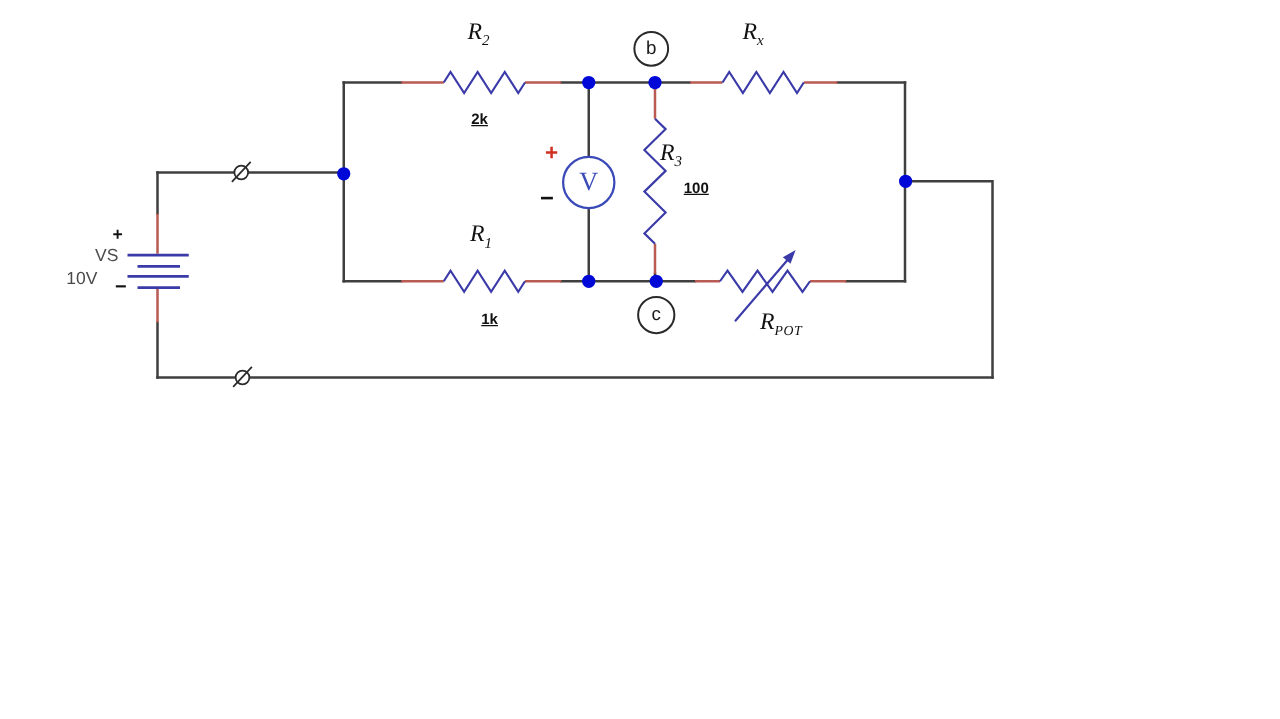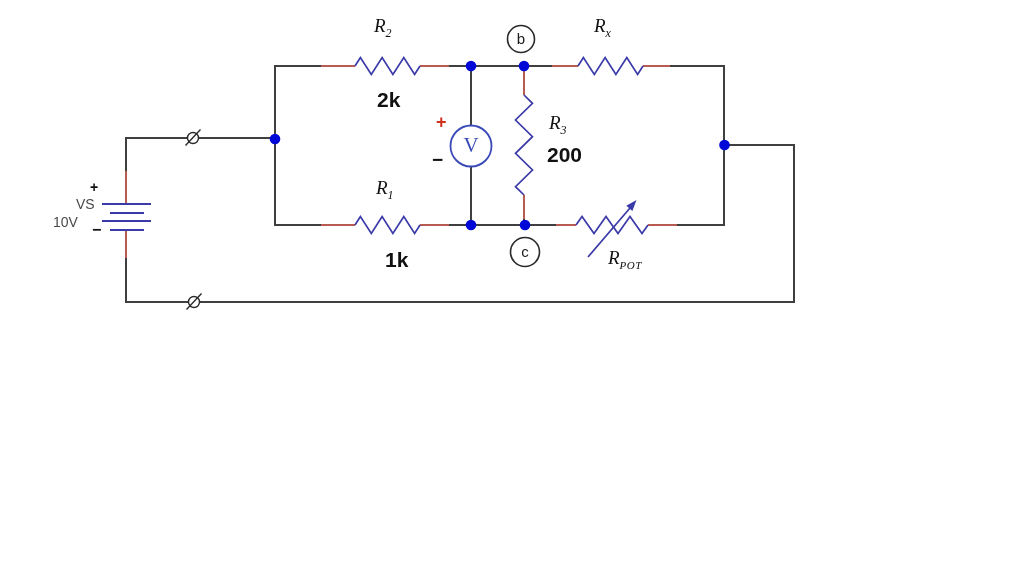--- a/index.html
+++ b/index.html
@@ -14,21 +14,21 @@
   html,body{margin:0;padding:0;background:#ffffff;}
   .stage{
     position:relative;width:1000px;height:575px;background:#ffffff;overflow:hidden;
     font-family:"Liberation Serif", serif;
     margin-left:48px;
   }
   .stage svg{position:absolute;left:0;top:0;}
   .lbl{position:absolute;white-space:nowrap;color:var(--ink);}
   .rlabel{font-style:italic;font-size:19px;font-family:"Liberation Serif",serif;}
   .rlabel .sub{font-style:italic;font-size:12px;vertical-align:-5px;letter-spacing:.5px;}
-  .rvalue{font-family:"Liberation Sans",sans-serif;font-weight:bold;font-size:21px;}
+  .rvalue{font-family:"Liberation Sans",sans-serif;font-weight:bold;font-size:12px;text-decoration:underline;}
   .rvalue.normal{font-weight:600;}
   .srcname{font-family:"Liberation Sans",sans-serif;font-size:14px;color:#4a4a4a;}
   .sign{font-family:"Liberation Sans",sans-serif;font-weight:bold;}
   .meter-v{font-family:"Liberation Serif",serif;font-size:21px;color:var(--meter);transform:translate(-50%,-55%);}
   .nodelbl{font-family:"Liberation Sans",sans-serif;font-size:15px;color:#1a1a1a;transform:translate(-50%,-52%);}
   .caption{
     position:absolute;left:93px;top:339px;width:600px;text-align:center;
     font-size:18px;line-height:26px;color:#000;
   }
   .caption .cap-bold{font-weight:bold;}
@@ -106,22 +106,22 @@
       <circle cx="473" cy="39" r="13.5"></circle>
       <circle cx="477" cy="252" r="14.5"></circle>
     </g>
   </svg>
 
   <span class="lbl rlabel" style="left:326px;top:15px;"><span>R</span><span class="sub">2</span></span>
   <span class="lbl rvalue" style="left:329px;top:88px;">2k</span>
 
   <span class="lbl rlabel" style="left:546px;top:15px;"><span>R</span><span class="sub">x</span></span>
 
-  <span class="lbl rlabel" style="left:501px;top:112px;"><span>R</span><span class="sub">3</span></span>
-  <span class="lbl rvalue normal" style="left:499px;top:143px;">200</span>
+  <span class="lbl rlabel" style="left:480px;top:112px;"><span>R</span><span class="sub">3</span></span>
+  <span class="lbl rvalue normal" style="left:499px;top:143px;">100</span>
 
   <span class="lbl rlabel" style="left:328px;top:177px;"><span>R</span><span class="sub">1</span></span>
   <span class="lbl rvalue" style="left:337px;top:248px;">1k</span>
 
   <span class="lbl rlabel" style="left:560px;top:247px;"><span>R</span><span class="sub" style="font-size:11px;">POT</span></span>
 
   <span class="lbl srcname" style="left:28px;top:196px;">VS</span>
   <span class="lbl srcname" style="left:5px;top:214px;">10V</span>
   <span class="lbl sign" style="left:42px;top:179px;font-size:14px;">+</span>
   <span class="lbl sign" style="left:44px;top:221px;font-size:16px;">−</span>

